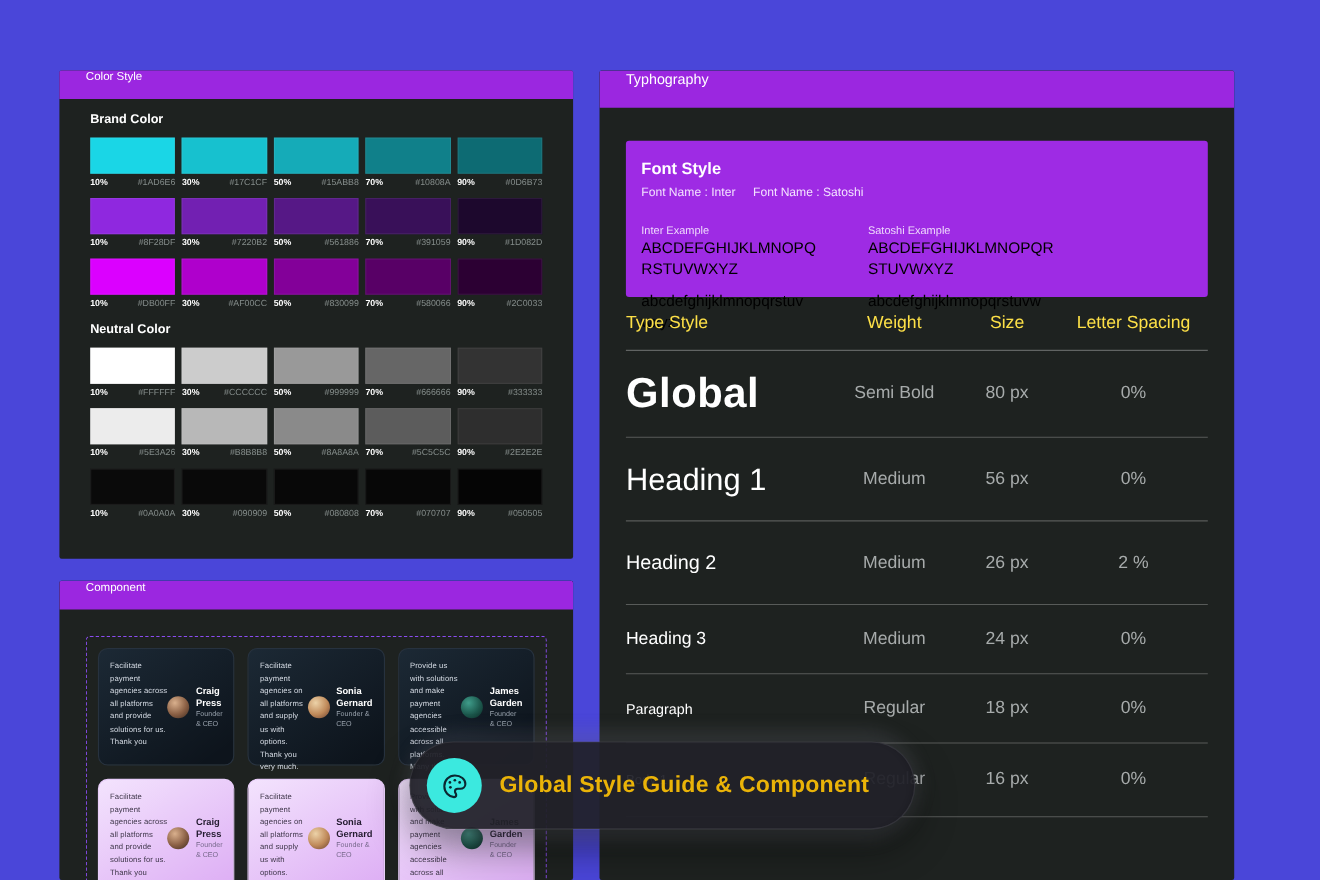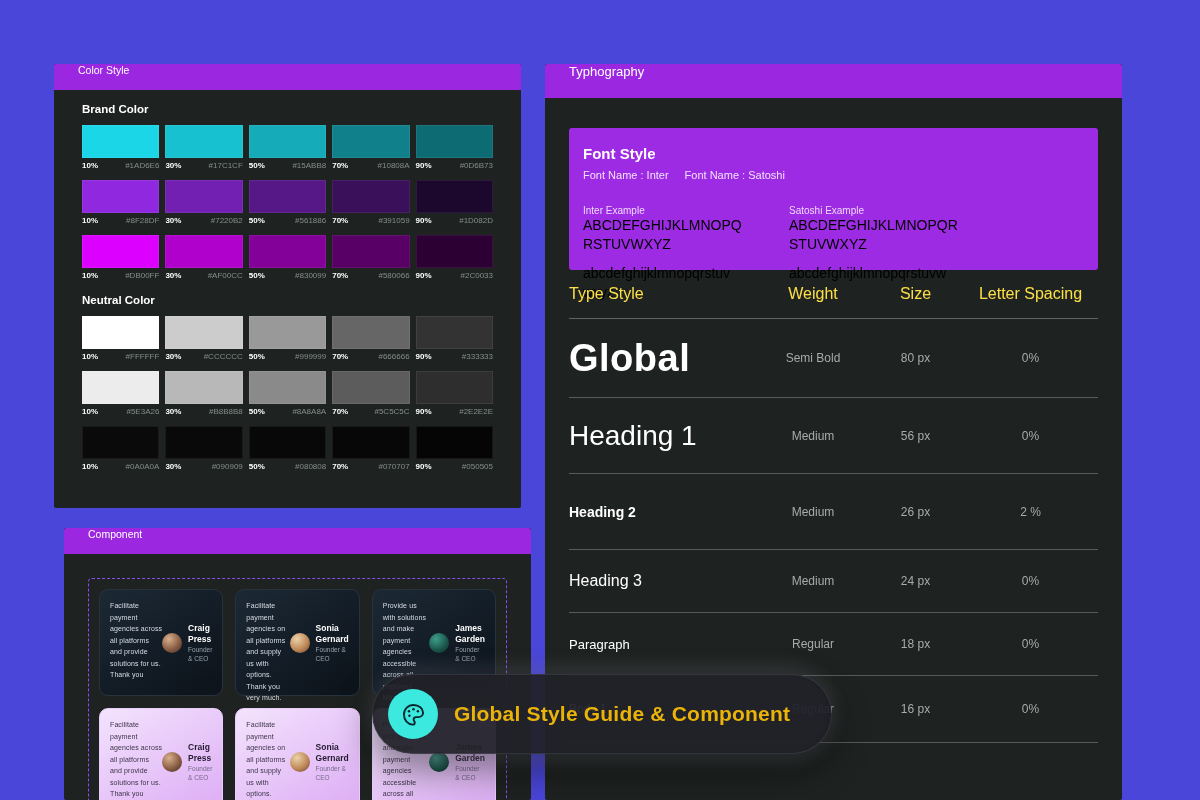--- a/index.html
+++ b/index.html
@@ -15,21 +15,21 @@
   #color-panel .panel-header{height:26px;font-size:10.5px;font-weight:500;}
   .color-body{padding:0 28px;}
   .section-heading{font-size:11.5px;font-weight:700;color:#fff;margin:13px 0 10px;}
   .sw-row{display:grid;grid-template-columns:repeat(5,1fr);gap:6px;margin-bottom:9px;}
   .chip{height:33px;border:1px solid rgba(255,255,255,0.07);box-sizing:border-box;}
   .meta{display:flex;justify-content:space-between;margin-top:3px;font-size:8px;line-height:10px;}
   .pct{color:#fff;font-weight:700;}
   .hex{color:#858D8B;}
 
   
-  #component-panel{left:64px;top:528px;width:467px;height:272px;overflow:hidden;}
+  #component-panel{left:54px;top:528px;width:467px;height:272px;overflow:hidden;}
   #component-panel .panel-header{height:26px;font-size:10.5px;font-weight:500;}
   .comp-body{padding:0 24px;}
   .dash-box{margin-top:24px;border:1.5px dashed #8A4CF0;border-radius:4px;padding:10px;
     display:grid;grid-template-columns:repeat(3,1fr);grid-auto-rows:auto;gap:12px;}
   .card{border-radius:9px;padding:10px 10px 9px;height:86px;box-sizing:content-box;
     display:flex;flex-direction:row;justify-content:space-between;}
   .card.dark{background:linear-gradient(145deg,#1c2935 0%,#0d141c 90%);
     border:1px solid #27323f;color:#d7dde6;}
   .card.light{background:linear-gradient(150deg,#f3e3fd 0%,#dcabf4 100%);
     border:1px solid #e8cdf9;color:#3c3447;}
@@ -55,25 +55,25 @@
   .fs-label{font-size:10px;color:#eed9fc;margin-bottom:0;}
   .fs-line{font-size:14px;line-height:19px;color:#000000;}
   .fs-lower{margin-top:10px;}
 
   .ttable{margin:0 24px;}
   .tgrid{display:grid;grid-template-columns:1fr 110px 95px 135px;align-items:center;}
   .thead{height:48px;font-size:16px;color:#fde047;
     border-bottom:1px solid rgba(255,255,255,0.30);}
   .thead .hc{text-align:center;}
   .trow{border-bottom:1px solid rgba(255,255,255,0.26);}
-  .tcell{font-size:12px;color:#a7abab;text-align:center;}
+  .tcell{font-size:16px;color:#a7abab;text-align:center;}
   .tname{color:#fff;}
   .r0{height:78px;} .r0 .tname{font-size:38px;font-weight:600;letter-spacing:.5px;}
   .r1{height:75px;} .r1 .tname{font-size:28px;font-weight:500;}
-  .r2{height:75px;} .r2 .tname{font-size:14px;font-weight:700;}
+  .r2{height:75px;} .r2 .tname{font-size:18px;font-weight:400;}
   .r3{height:62px;} .r3 .tname{font-size:16px;font-weight:500;}
   .r4{height:62px;} .r4 .tname{font-size:13px;font-weight:400;}
   .r5{height:66px;} .r5 .tname{font-size:12px;font-weight:400;}
 
   
   #pill{position:absolute;left:372px;top:674px;width:460px;height:80px;z-index:50;
     background:rgba(13,13,18,0.93);border:1px solid rgba(255,255,255,0.10);
     border-radius:44px;display:flex;align-items:center;gap:16px;padding-left:15px;
     box-sizing:border-box;box-shadow:0 16px 38px rgba(0,0,0,0.45);}
   #pill::before{content:"";position:absolute;inset:-12px -6px;z-index:-1;

